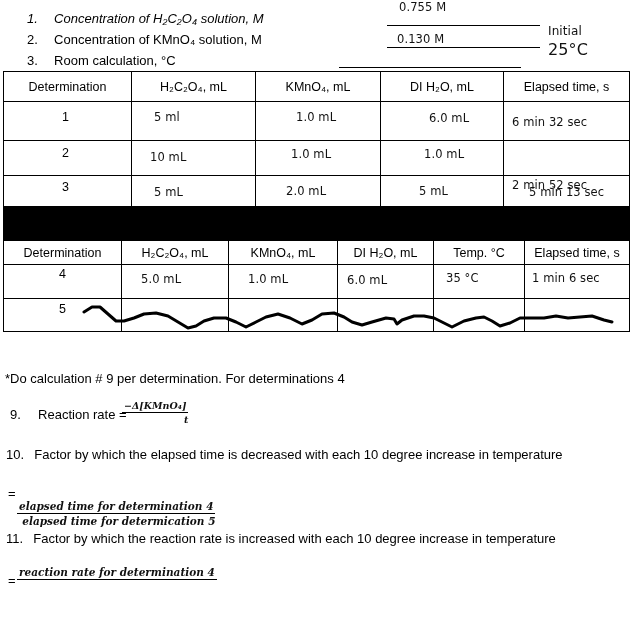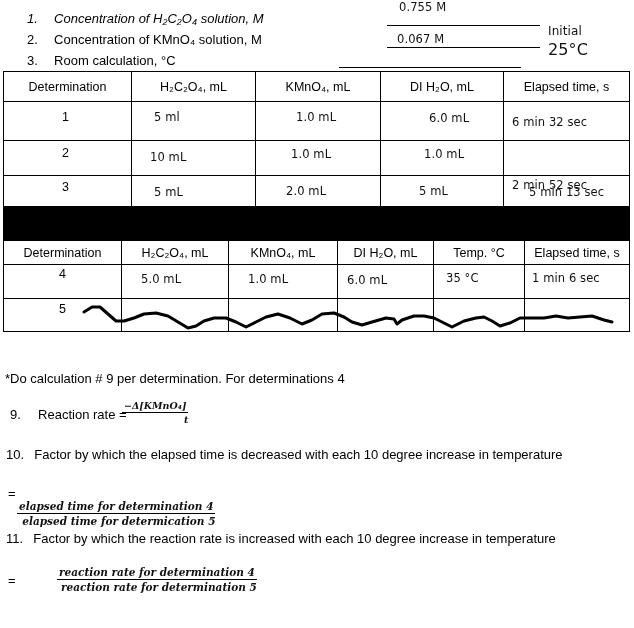--- a/index.html
+++ b/index.html
@@ -34,21 +34,21 @@
   <span>Concentration of KMnO₄ solution, M</span>
 </div>
 <div class="abs q" style="left:27px; top:53px;">
   <span>3.</span>
   <span style="display:inline-block;width:9px;"></span>
   <span>Room calculation, °C</span>
 </div>
 
 <div class="abs hand" style="left:399px; top:0px;">0.755 M</div>
 <div class="uline" style="left:387px; top:25px; width:153px;"></div>
-<div class="abs hand" style="left:397px; top:32px;">0.067 M</div>
+<div class="abs hand" style="left:397px; top:32px;">0.130 M</div>
 <div class="uline" style="left:387px; top:47px; width:153px;"></div>
 <div class="uline" style="left:339px; top:67px; width:182px;"></div>
 <div class="abs hand" style="left:548px; top:24px; font-size:12px;">Initial</div>
 <div class="abs hand" style="left:548px; top:40px; font-size:16px;text-align:center;">25°C</div>
 
 <table class="grid" style="left:3px; top:71px; width:626px;">
   <colgroup>
       <col style="width:128px">
       <col style="width:124px">
       <col style="width:125px">
@@ -196,16 +196,15 @@
   <span class="num">elapsed time for determination 4</span>
   <span class="den">elapsed time for determication 5</span>
 </div>
 
 <div class="abs q" style="left:6px; top:531px;">
   <span>11.</span>
   <span style="display:inline-block;width:3px;"></span>
   <span>Factor by which the reaction rate is increased with each 10 degree increase in temperature</span>
 </div>
 <div class="abs q" style="left:8px; top:573px;">=</div>
-<div class="frac math" style="left:17px; top:566px;margin-left:40px;">
+<div class="frac math" style="left:17px; top:566px;">
   <span class="num">reaction rate for determination 4</span>
-  <span class="den">reaction rate for determination 5</span>
 </div>
 
 </body></html>

